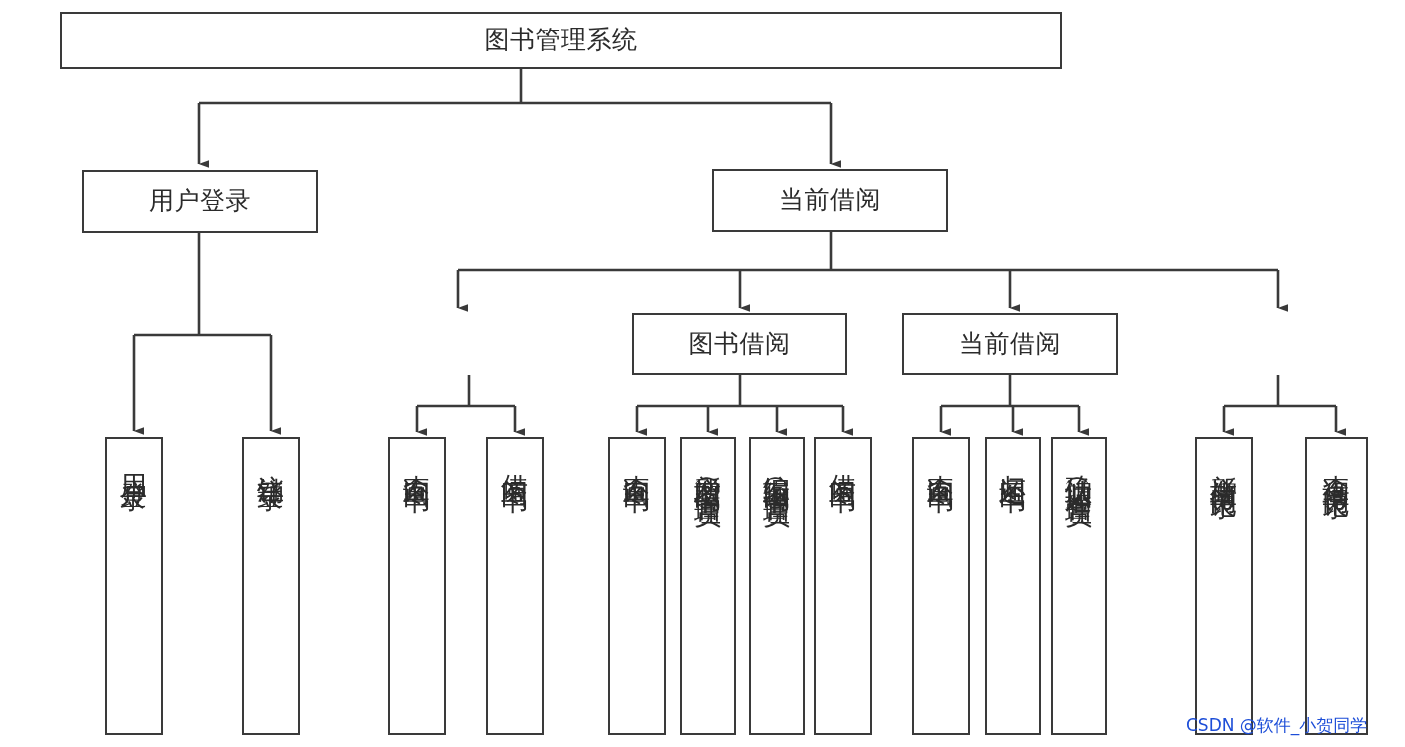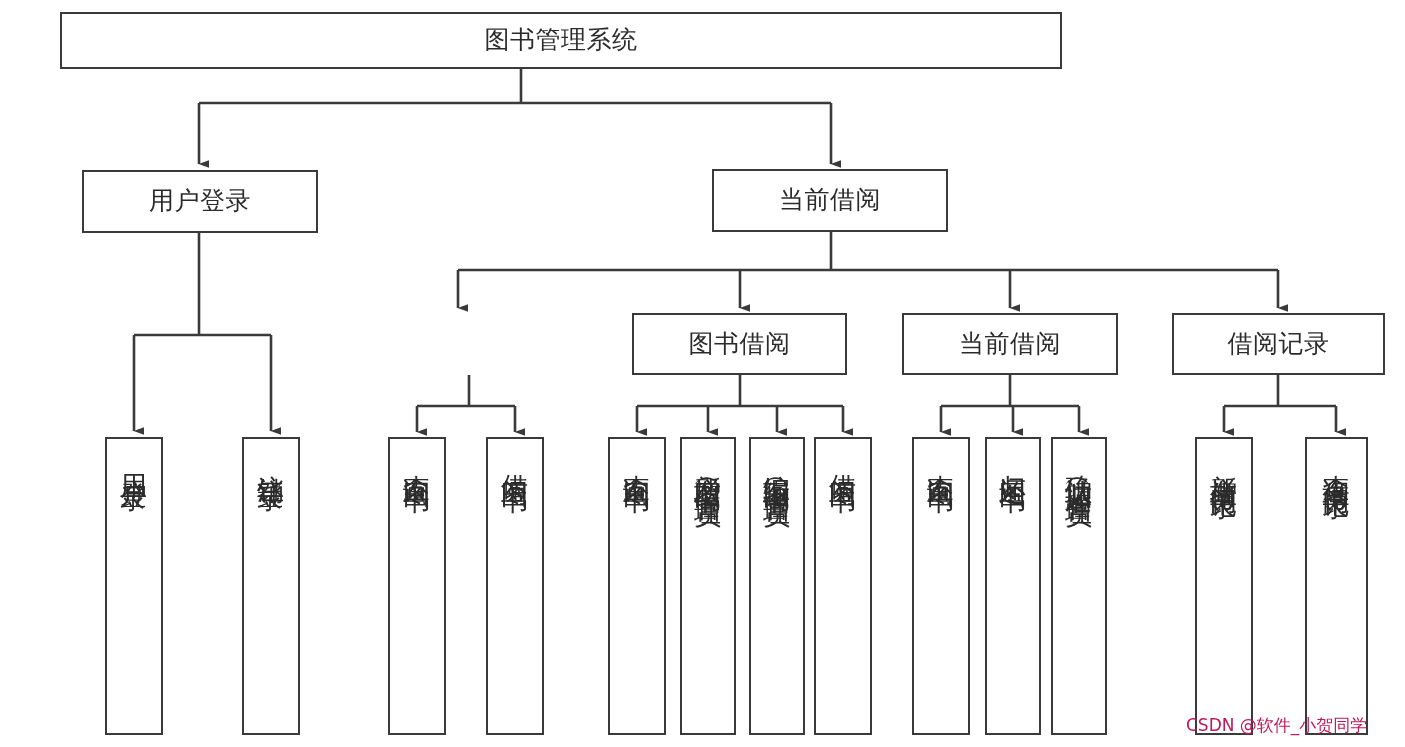--- a/index.html
+++ b/index.html
@@ -57,21 +57,21 @@
     text-orientation: upright;
     font-size: 27px;
     letter-spacing: 4px;
     line-height: 1;
   }
   .watermark {
     position: absolute;
     left: 1186px;
     top: 714px;
     font-size: 17px;
-    color: #be185d;
+    color: #1d4ed8;
     white-space: nowrap;
     font-family: "DejaVu Sans", "Liberation Sans", sans-serif;
   }
 </style>
 </head>
 <body>
 
 <div id="diagram-root">
 
   <svg id="connectors" viewBox="0 0 1405 747" xmlns="http://www.w3.org/2000/svg">
@@ -137,23 +137,20 @@
   <div class="node horizontal" id="node-book-manage" style="left: 712px; top: 169px; width: 236px; height: 63px;">
     <span class="node-label">当前借阅</span>
   </div>
 
   <div class="node horizontal" id="node-book-borrow" style="left: 632px; top: 313px; width: 215px; height: 62px;">
     <span class="node-label">图书借阅</span>
   </div>
   <div class="node horizontal" id="node-current-borrow" style="left: 902px; top: 313px; width: 216px; height: 62px;">
     <span class="node-label">当前借阅</span>
   </div>
-  <div class="node horizontal" id="node-borrow-record" style="left: 1172px; top: 313px; width: 213px; height: 62px;">
-    <span class="node-label">借阅记录</span>
-  </div>
 
   <div class="node vertical" id="leaf-0" style="left: 105px; top: 437px; width: 58px; height: 298px;">
     <span class="node-label">用户登录</span>
   </div>
   <div class="node vertical" id="leaf-1" style="left: 242px; top: 437px; width: 58px; height: 298px;">
     <span class="node-label">注销登录</span>
   </div>
   <div class="node vertical" id="leaf-2" style="left: 388px; top: 437px; width: 58px; height: 298px;">
     <span class="node-label">查询图书</span>
   </div>

